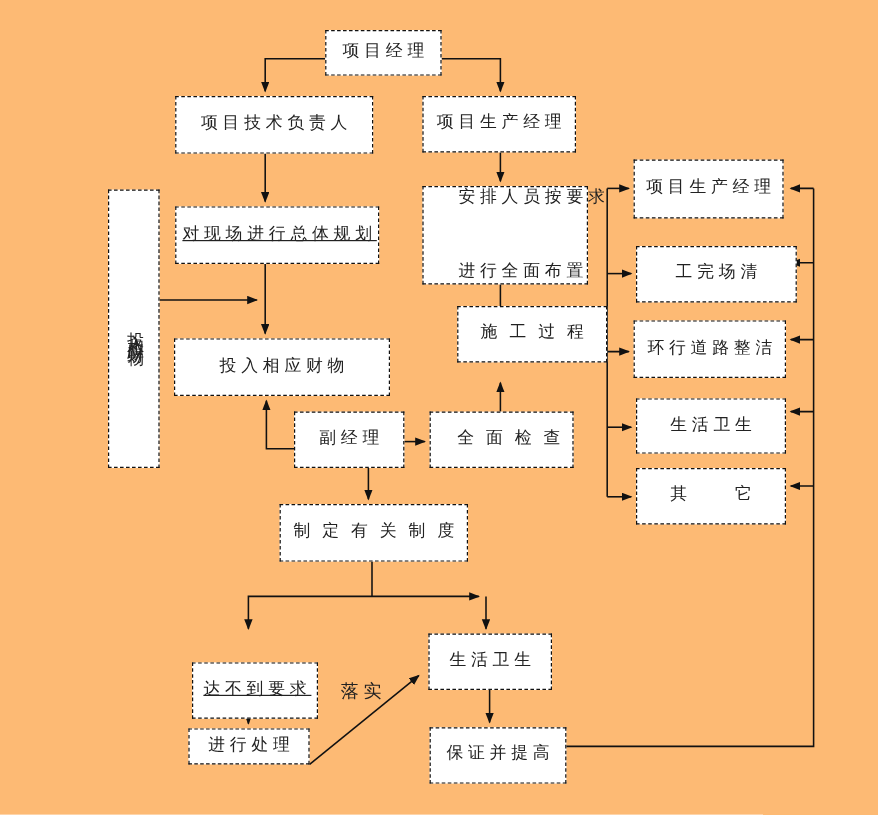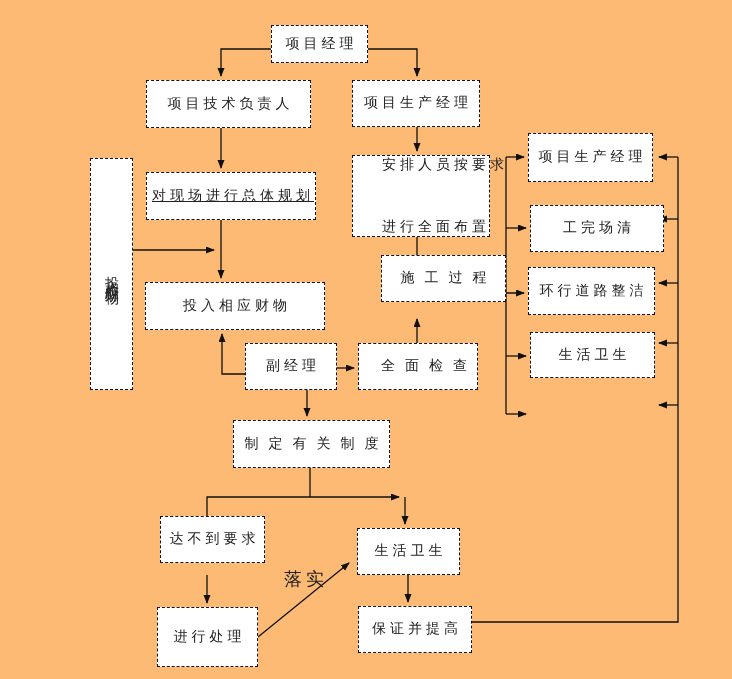--- a/index.html
+++ b/index.html
@@ -47,44 +47,44 @@
     flex-direction: column;
     align-items: flex-start;
     justify-content: space-between;
     padding-left: 29px;
     text-align: left;
     text-indent: 0;
   }
   .floating-label {
     position: absolute;
     color: #222222;
-    font-size: 18px;
+    font-size: 15px;
     letter-spacing: 4px;
     white-space: nowrap;
   }
   
   #b-pm        { left:271px; top:25px;  width:97px;  height:38px; }
   #b-tech      { left:146px; top:80px;  width:165px; height:48px; }
   #b-prod      { left:352px; top:80px;  width:128px; height:47px; }
   #b-plan      { left:146px; top:172px; width:170px; height:48px;text-decoration:underline; }
   #b-arrange   { left:352px; top:155px; width:138px; height:82px; }
   #b-invest    { left:90px;  top:158px; width:43px;  height:232px; }
   #b-layout    { left:145px; top:282px; width:180px; height:48px; }
   #b-process   { left:353px; top:255px; width:125px; height:47px;margin-left:28px; }
   #b-deputy    { left:245px; top:343px; width:92px;  height:47px; }
   #b-inspect   { left:358px; top:343px; width:120px; height:47px;padding-left:12px; }
   #b-r1        { left:528px; top:133px; width:125px; height:49px; }
   #b-r2        { left:530px; top:205px; width:134px; height:47px; }
   #b-r3        { left:528px; top:267px; width:127px; height:48px; }
   #b-r4        { left:530px; top:332px; width:125px; height:46px; }
   #b-r5        { left:530px; top:390px; width:125px; height:47px; }
   #b-rules     { left:233px; top:420px; width:157px; height:48px; }
-  #b-fail      { left:160px; top:516px; width:105px; height:47px; }
+  #b-fail      { left:160px; top:552px; width:105px; height:47px;text-decoration:underline; }
   #b-meet      { left:357px; top:528px; width:103px; height:47px; }
-  #b-handle    { left:157px; top:607px; width:101px; height:60px; }
+  #b-handle    { left:157px; top:607px; width:101px; height:30px; }
   #b-guarantee { left:358px; top:606px; width:114px; height:47px; }
   #lbl-implement { left:284px; top:567px; }
   svg path { stroke: #111111; stroke-width: 1.3; fill: none; }
 </style>
 </head>
 <body>
 
 <div id="stage">
 
   <svg id="wires" viewBox="0 0 732 679" xmlns="http://www.w3.org/2000/svg">
@@ -154,20 +154,21 @@
   <div class="node wide" id="b-inspect">全面检查</div>
 
   <div class="node" id="b-r1">项目生产经理</div>
 
   <div class="node" id="b-r2">工完场清</div>
 
   <div class="node" id="b-r3">环行道路整洁</div>
 
   <div class="node" id="b-r4">生活卫生</div>
 
+  <div class="node" id="b-r5">其　　它</div>
 
   <div class="node wide" id="b-rules">制定有关制度</div>
 
   <div class="node" id="b-fail">达不到要求</div>
 
   <div class="node" id="b-meet">生活卫生</div>
 
   <div class="node" id="b-handle">进行处理</div>
 
   <div class="node" id="b-guarantee">保证并提高</div>

